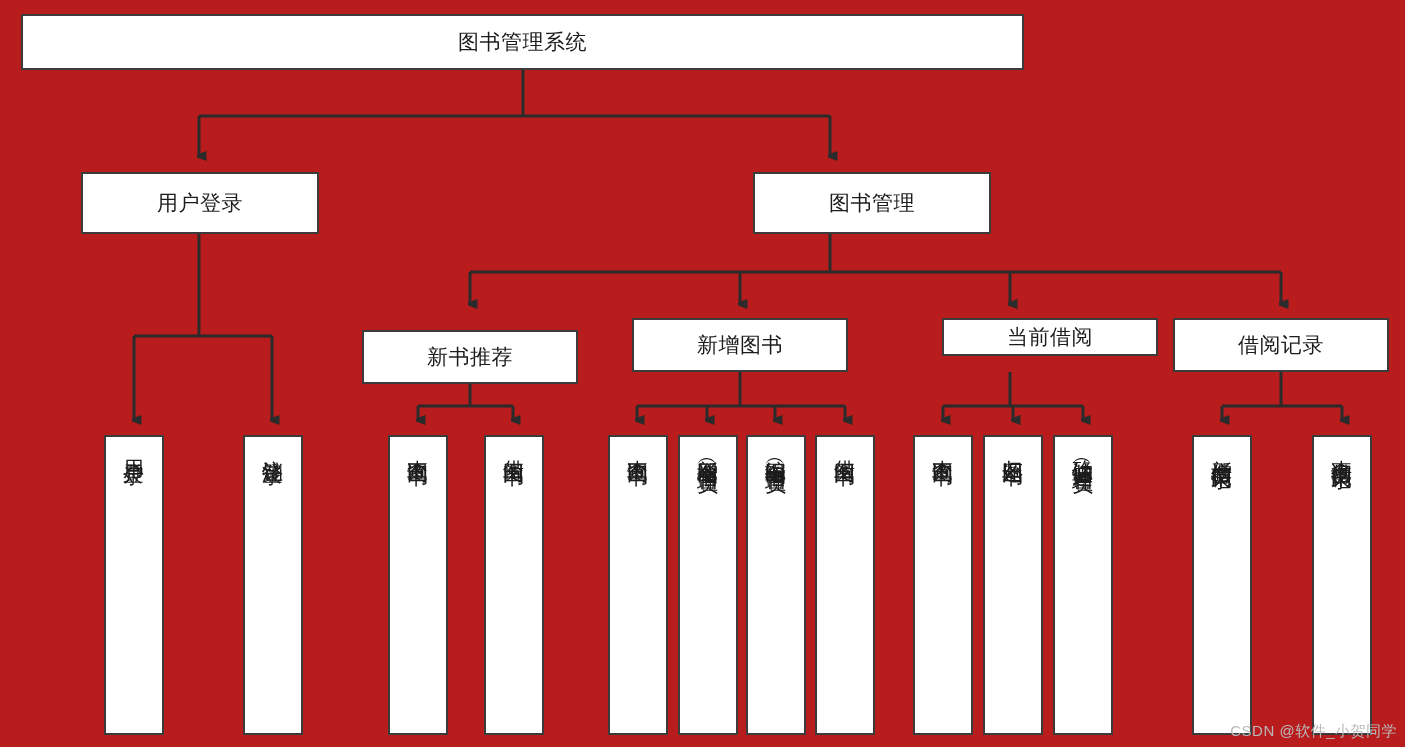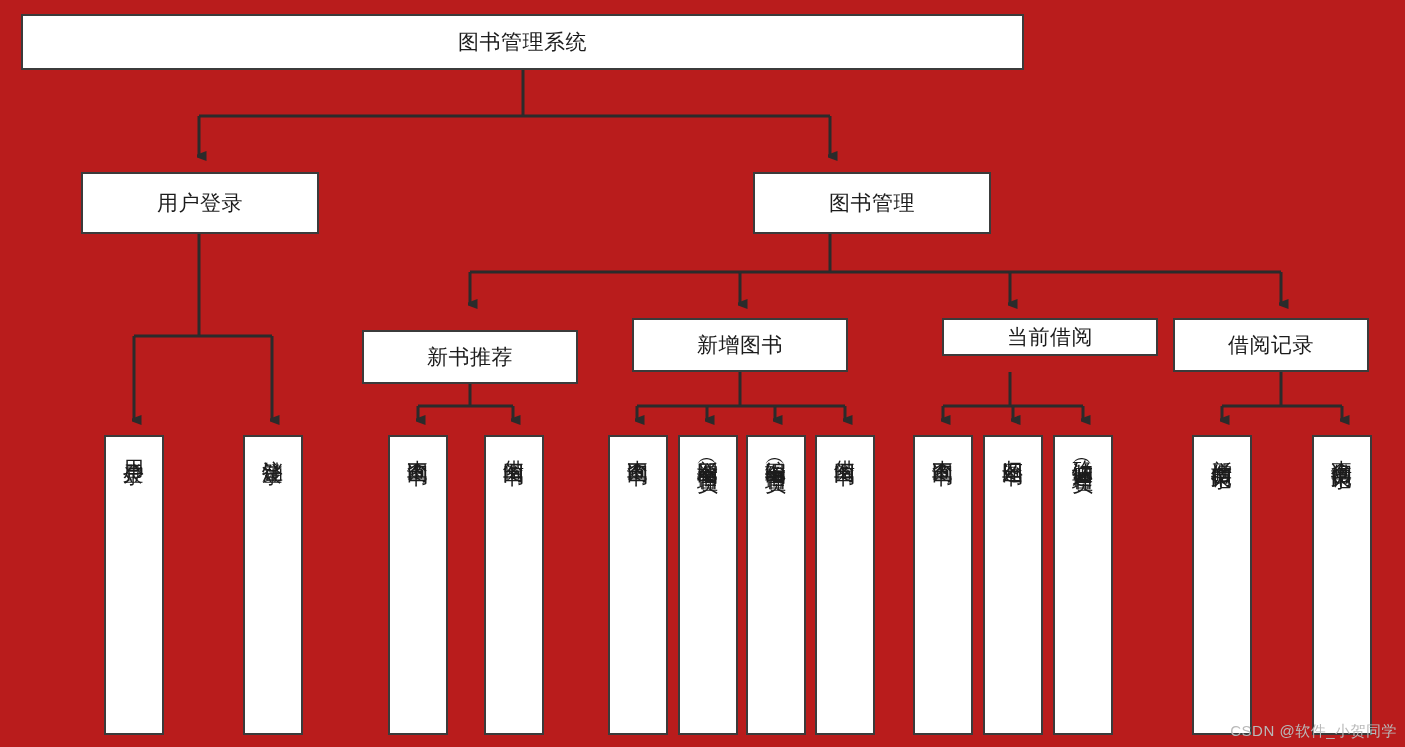--- a/index.html
+++ b/index.html
@@ -141,21 +141,21 @@
   </div>
 
   <div class="node horiz" style="left:632px; top:318px; width:216px; height:54px;">
     <span class="label">新增图书</span>
   </div>
 
   <div class="node horiz" style="left:942px; top:318px; width:216px; height:38px;">
     <span class="label">当前借阅</span>
   </div>
 
-  <div class="node horiz" style="left:1173px; top:318px; width:196px; height:54px;">
+  <div class="node horiz" style="left:1173px; top:318px; width:216px; height:54px;">
     <span class="label">借阅记录</span>
   </div>
 
   <div class="node vert" style="left:104px; top:435px; width:60px; height:300px;">
     <span class="label">用户登录</span>
   </div>
 
   <div class="node vert" style="left:243px; top:435px; width:60px; height:300px;">
     <span class="label">注销登录</span>
   </div>

